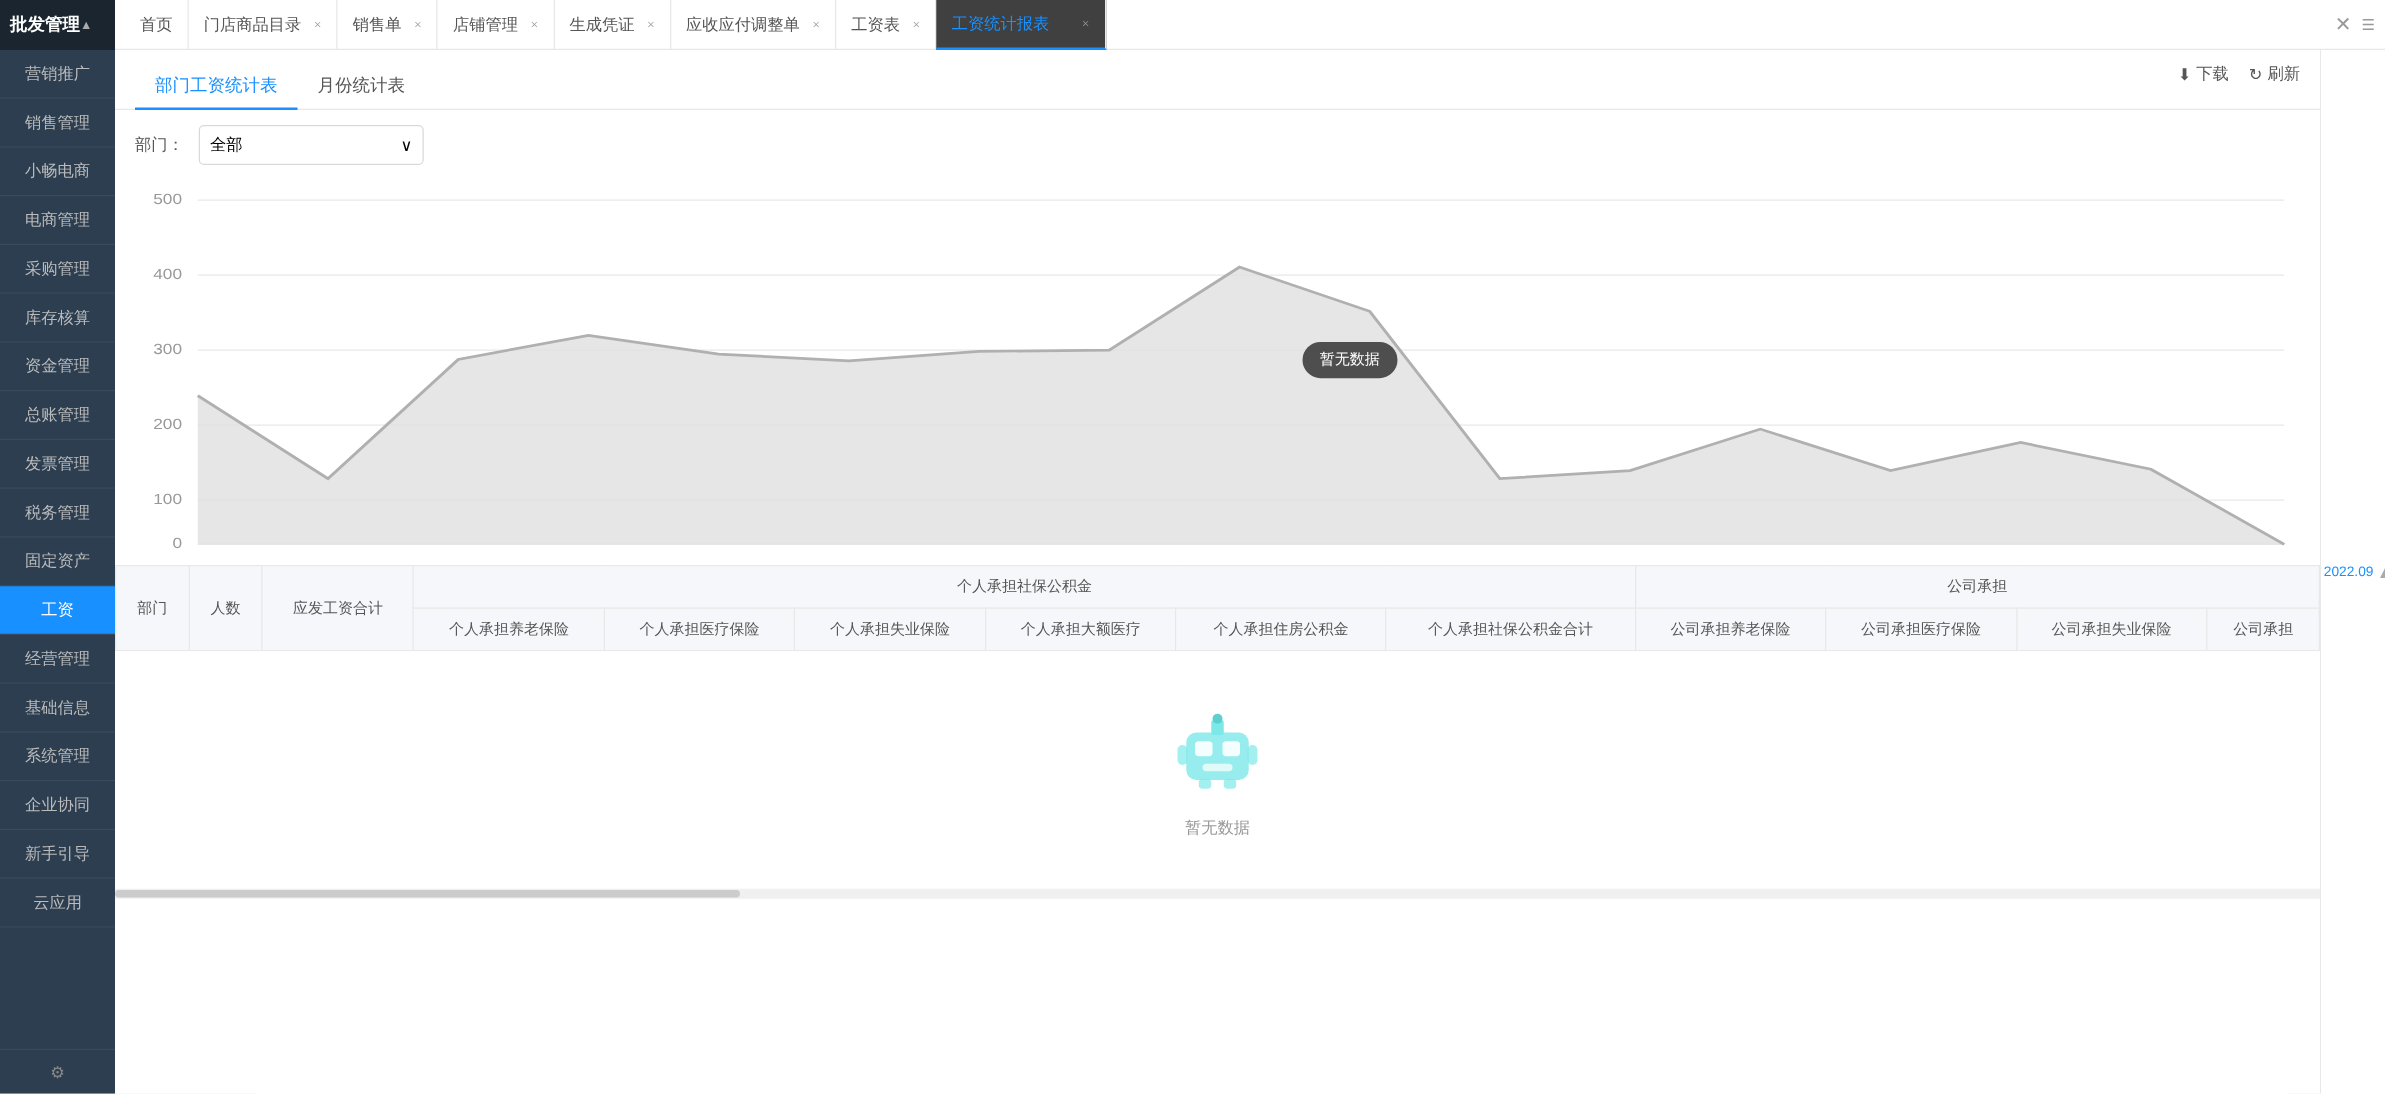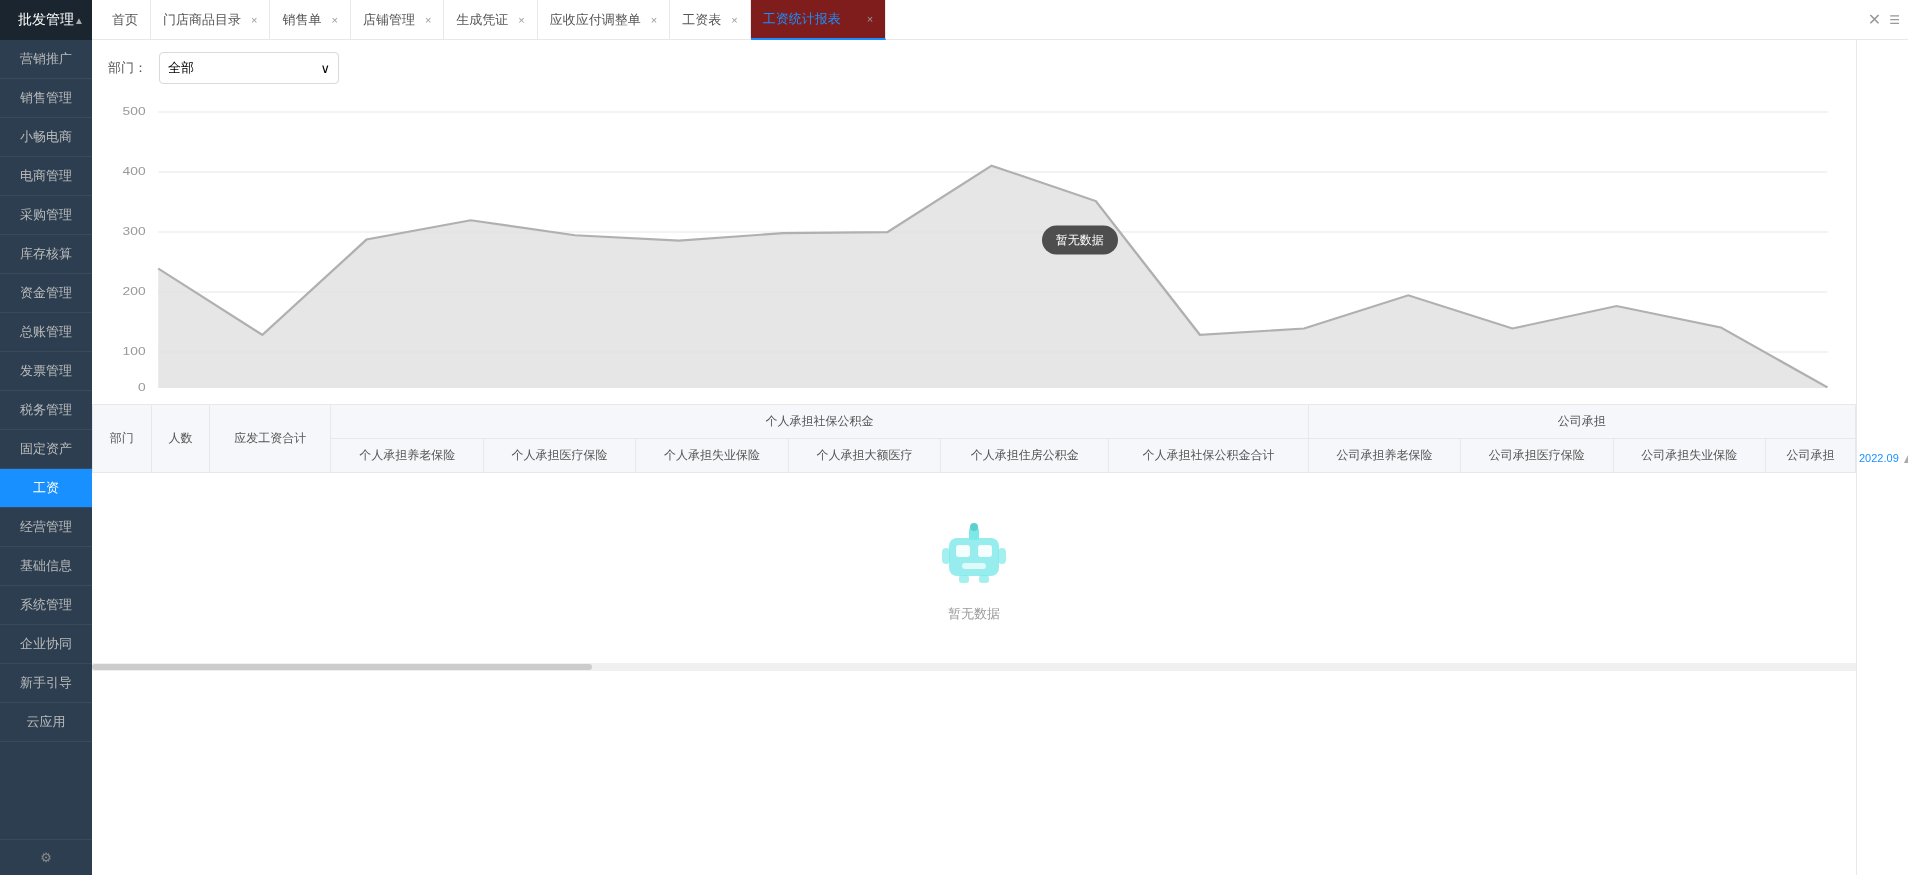--- a/index.html
+++ b/index.html
@@ -13,24 +13,24 @@
       display: flex;
       flex-direction: column;
       flex-shrink: 0;
       height: 875px;
     }
     .sidebar-header {
       background: #1a252f;
       color: white;
       padding: 10px 8px;
       font-size: 14px;
-      font-weight: normal;
-      display: flex;
-      align-items: center;
-      justify-content: flex-end;
+      font-weight: bold;
+      display: flex;
+      align-items: center;
+      justify-content: flex-start;
       height: 40px;
     }
     .sidebar-header .arrow { font-size: 10px; color: #aaa; }
     .sidebar-item {
       padding: 10px 8px;
       text-align: center;
       cursor: pointer;
       color: #bbb;
       font-size: 13px;
       border-bottom: 1px solid #3a4a5a;
@@ -69,21 +69,21 @@
       height: 40px;
       display: flex;
       align-items: center;
       cursor: pointer;
       font-size: 13px;
       color: #555;
       border-right: 1px solid #e8e8e8;
       white-space: nowrap;
       gap: 6px;
     }
-    .top-tab.active { color: #1890ff; background: #7f1d1d; border-bottom: 2px solid #1890ff; gap: 22px; }
+    .top-tab.active { color: #1890ff; background: #404040; border-bottom: 2px solid #1890ff; gap: 22px; }
     .top-tab .close-x { color: #999; font-size: 11px; margin-left: 4px; }
     .top-tabs-close {
       margin-left: auto;
       display: flex;
       align-items: center;
       gap: 8px;
       color: #999;
       font-size: 16px;
       cursor: pointer;
     }
@@ -325,21 +325,21 @@
       <div class="sidebar-item">云应用</div>
     </div>
   <div class="sidebar-footer">
     <span>⚙</span>
   </div>
 </div>
 
 <div class="main">
 
   <div class="top-tabs">
-    <div id="top-tabs-container" style="display:flex;align-items:center;flex:1;overflow:hidden;">
+    <div id="top-tabs-container" style="display:flex;align-items:center;flex:1;overflow:hidden;font-family:Liberation Serif, serif;">
         <div class="top-tab">
           <span>首页</span>
         </div>
         <div class="top-tab">
           <span>门店商品目录</span>
           <span class="close-x">×</span>
         </div>
         <div class="top-tab">
           <span>销售单</span>
           <span class="close-x">×</span>
@@ -368,20 +368,36 @@
     <div class="top-tabs-close">
       <span>✕</span>
       <span style="font-size:12px;">☰</span>
     </div>
   </div>
 
   <div class="page-container">
 
     <div class="content">
 
+      <div style="position:relative;">
+        <div class="sub-tabs" id="sub-tabs-container">
+            <div class="sub-tab active">部门工资统计表</div>
+            <div class="sub-tab">月份统计表</div>
+          </div>
+        <div class="toolbar">
+          <div class="toolbar-btn">
+            <span>⬇</span>
+            <span>下载</span>
+          </div>
+          <div class="toolbar-btn">
+            <span>↻</span>
+            <span>刷新</span>
+          </div>
+        </div>
+      </div>
 
       <div class="filter-bar">
         <span class="filter-label">部门：</span>
         <div class="filter-select">
           <span>全部</span>
           <span>∨</span>
         </div>
       </div>
 
       <div class="chart-area">

